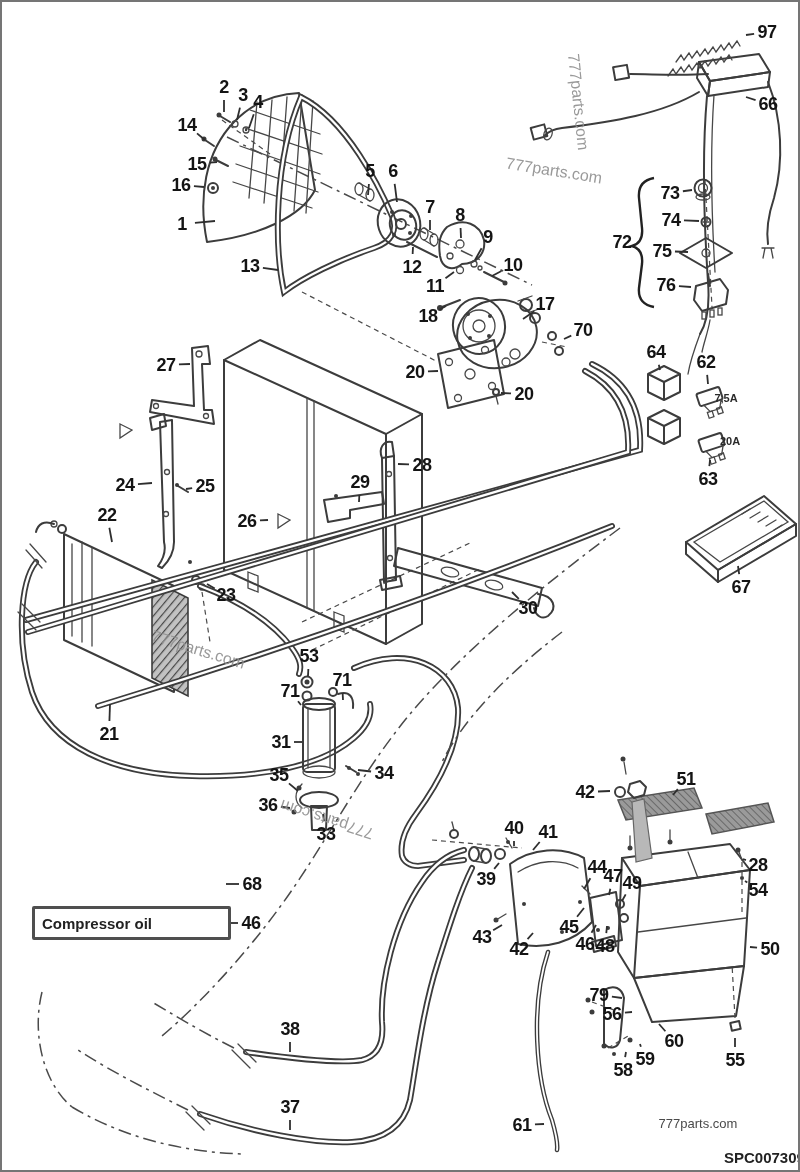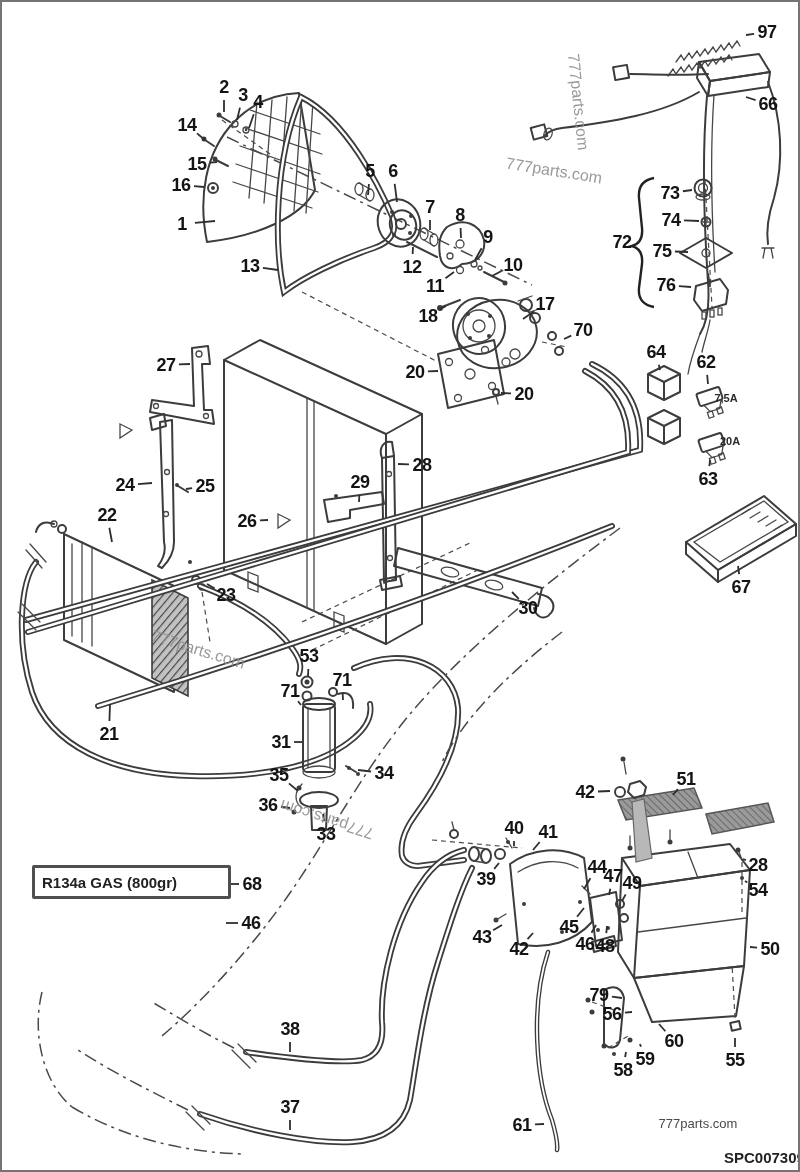--- a/index.html
+++ b/index.html
@@ -541,19 +541,19 @@
       <div class="callout" style="left: 668px; top: 191px;">73</div>
       <div class="callout" style="left: 669px; top: 218px;">74</div>
       <div class="callout" style="left: 660px; top: 249px;">75</div>
       <div class="callout" style="left: 664px; top: 283px;">76</div>
     </div>
 <div id="annotation-layer" class="layer">
       <div class="ann" style="left: 724px; top: 396px;">7,5A</div>
       <div class="ann" style="left: 728px; top: 439px;">20A</div>
     </div>
 
-<div class="label-box box1">
-  <span>R134a GAS (800gr)</span>
+<div class="label-box box2">
+  <span>Compressor oil</span>
 </div>
 
 <div class="code">SPC007309</div>
 
 </div>
 
 </body></html>

